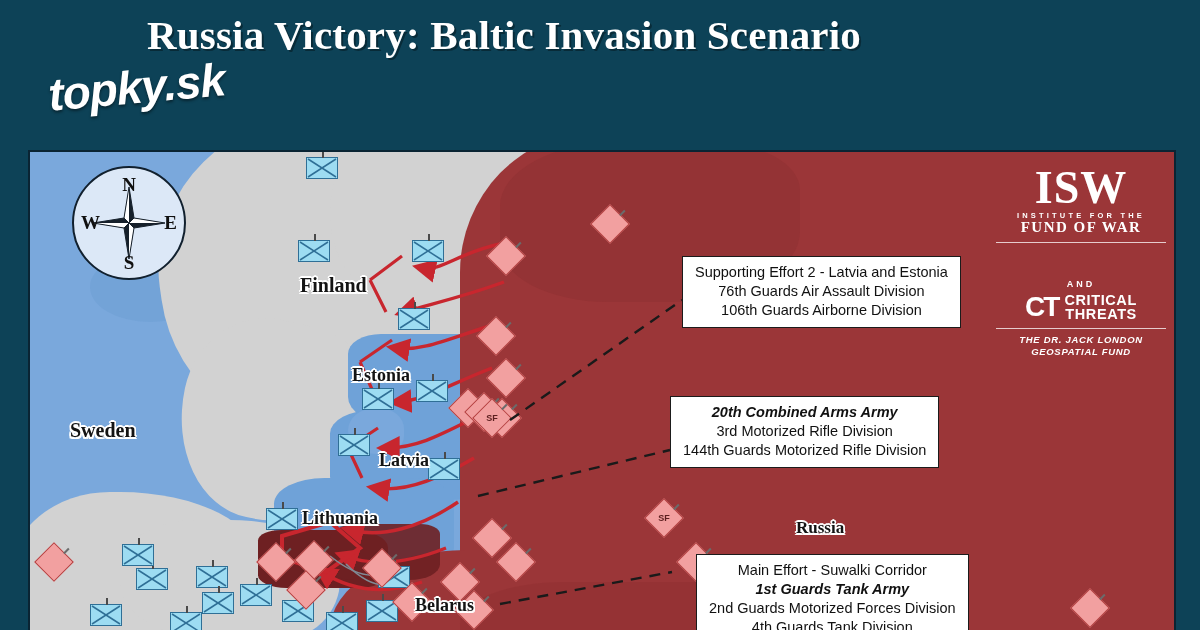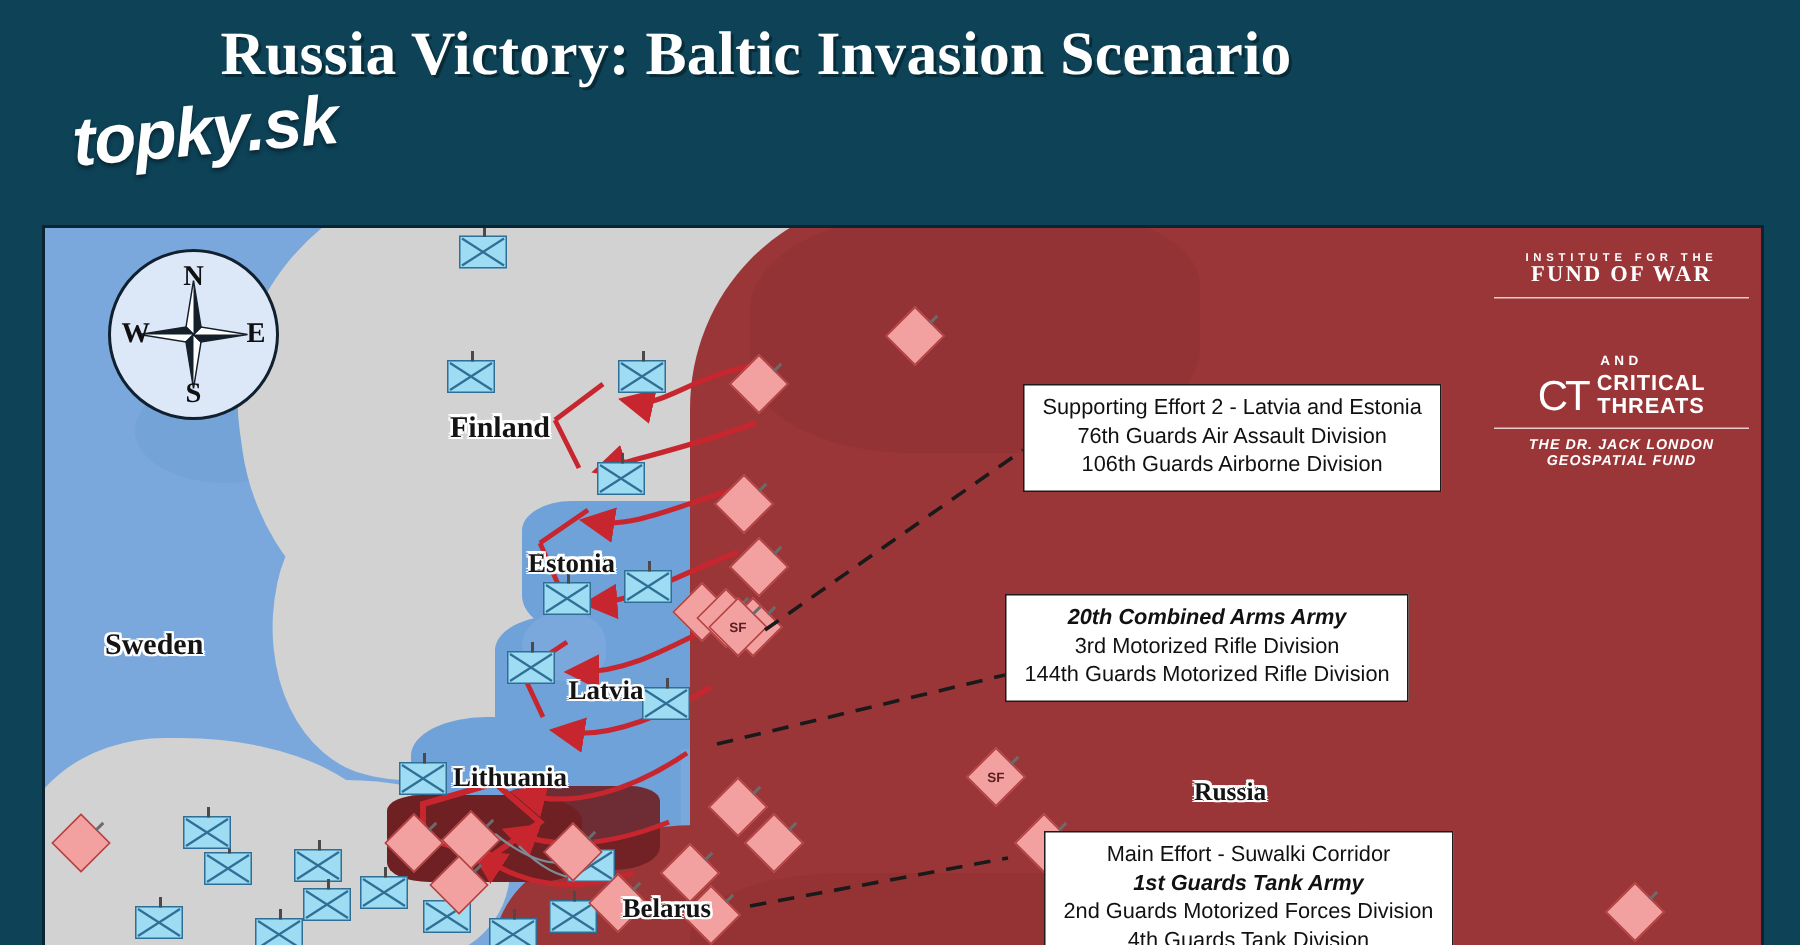--- a/index.html
+++ b/index.html
@@ -162,22 +162,22 @@
   }
   #isw-sub2{
     font-family:"Liberation Serif", serif;
     font-size:15px;letter-spacing:1.5px;font-weight:bold;margin-top:-1px;
   }
   .isw-rule{
     height:1px;background:rgba(255,255,255,.75);margin:6px auto 4px auto;width:100%;
   }
   #isw-and{font-size:9px;letter-spacing:3px;font-weight:bold;margin-top:36px;}
   #ct-row{display:flex;align-items:center;justify-content:center;gap:6px;margin-top:4px;}
-  #ct-mark{font-family:"Liberation Sans",sans-serif;font-weight:normal;font-size:28px;letter-spacing:-2px;line-height:1;}
-  #ct-words{font-weight:bold;font-size:14.5px;line-height:1.02;letter-spacing:.6px;text-align:center;}
+  #ct-mark{font-family:"Liberation Sans",sans-serif;font-weight:bold;font-size:28px;letter-spacing:-2px;line-height:1;}
+  #ct-words{font-weight:bold;font-size:14.5px;line-height:1.02;letter-spacing:.6px;text-align:right;}
   #isw-fund{font-size:9.5px;font-weight:bold;font-style:italic;letter-spacing:.7px;line-height:1.25;margin-top:5px;}
 
   .dash{position:absolute;z-index:6;}
 </style>
 </head>
 <body style="background: rgb(13, 66, 87);">
 
 <div id="title-block">
   <span id="title-line1">Russia Victory: Baltic Invasion Scenario</span>
 </div>
@@ -589,20 +589,21 @@
   </div>
 
   <div class="callout" style="left:666px;top:402px;">
     <div class="hdr">Main Effort - Suwalki Corridor</div>
     <div class="it">1st Guards Tank Army</div>
     <div>2nd Guards Motorized Forces Division</div>
     <div>4th Guards Tank Division</div>
   </div>
 
   <div id="isw-logo">
+    <div id="isw-wordmark">ISW</div>
     <div id="isw-sub1">INSTITUTE FOR THE</div>
     <div id="isw-sub2">FUND OF WAR</div>
     <div class="isw-rule"></div>
     <div id="isw-and">AND</div>
     <div id="ct-row">
       <span id="ct-mark">CT</span>
       <span id="ct-words">
         <span style="display:block">CRITICAL</span>
         <span style="display:block">THREATS</span>
       </span>

